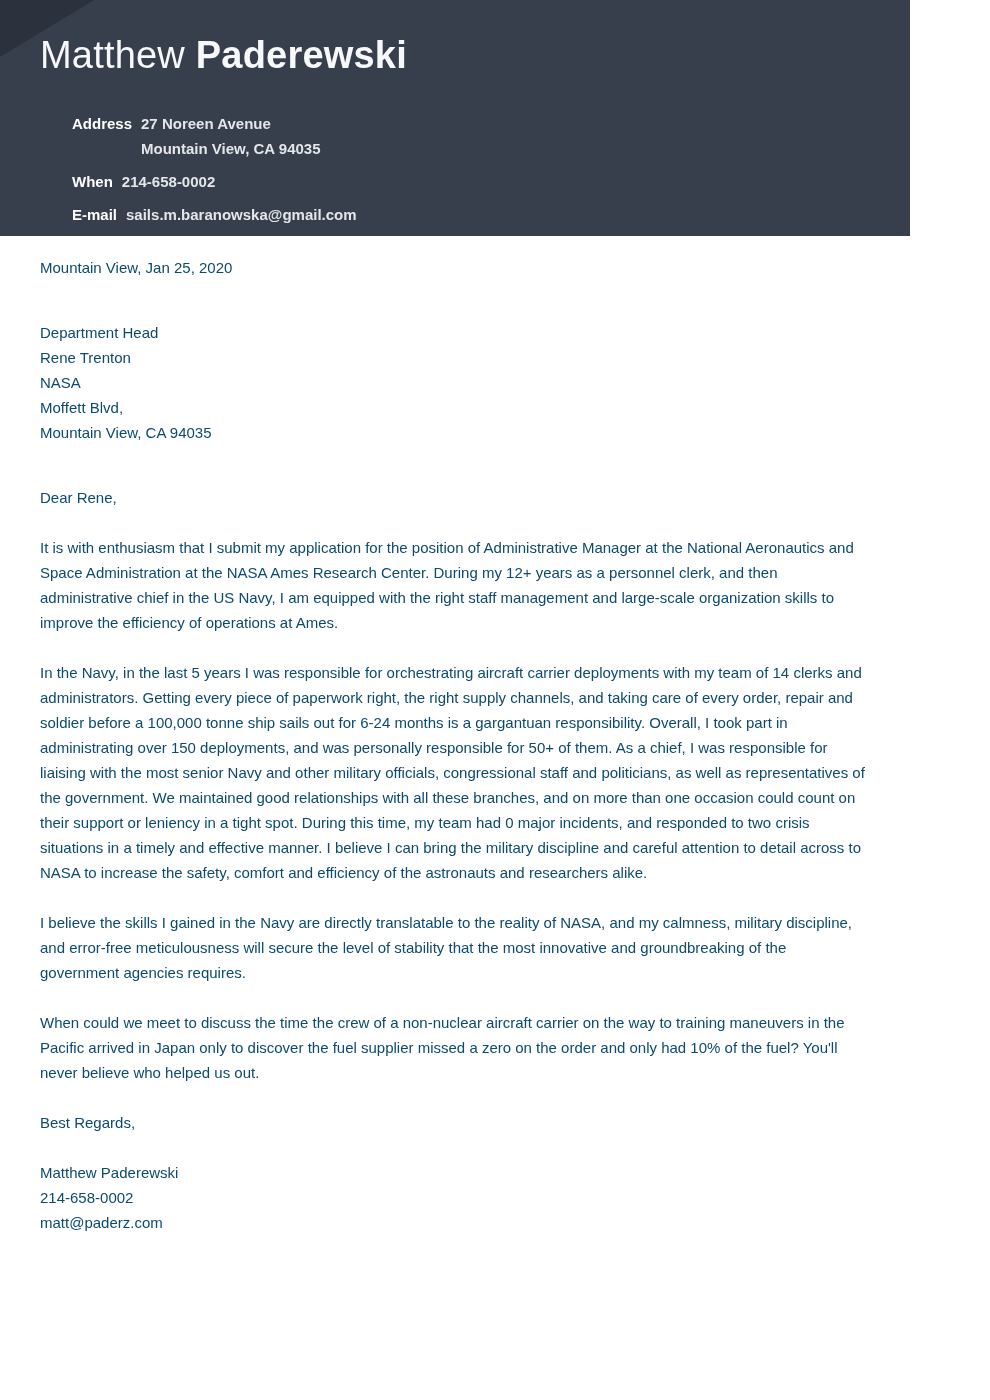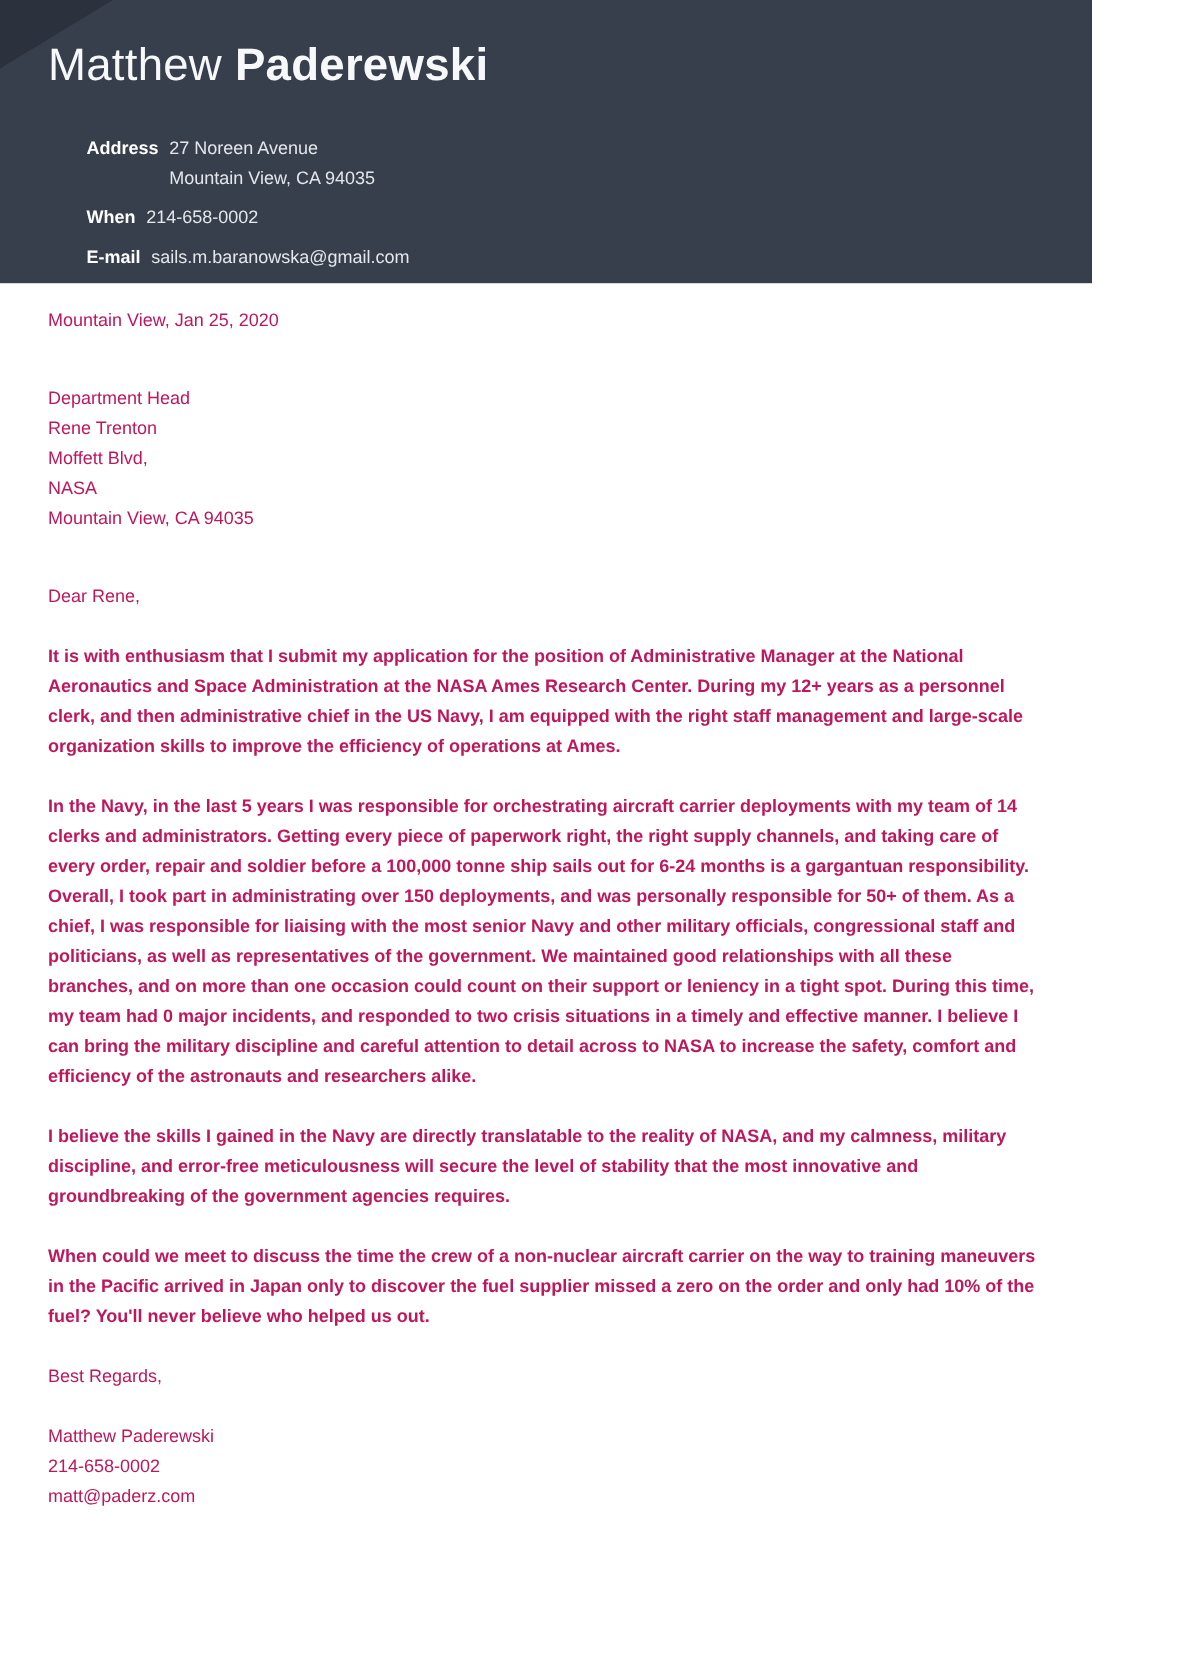--- a/index.html
+++ b/index.html
@@ -44,32 +44,32 @@
     display: flex;
     margin-bottom: 8px;
   }
   .contact-label {
     font-weight: 700;
     color: #ffffff;
     margin-right: 9px;
     white-space: nowrap;
     margin-left: 32px;
   }
-  .contact-value { color: #e4e6ea; }
+  .contact-value { color: #e4e6ea; font-weight: bold; }
   
   .letter {
     padding: 0 43px 0 40px;
-    color: #be185d;
+    color: #0c4a6e;
     font-size: 15px;
     line-height: 25px;
   }
   .date-line { padding-top: 19px; }
   .recipient { margin-top: 40px; }
   .salutation { margin-top: 40px; }
-  .para { margin-top: 25px; font-weight: bold; }
+  .para { margin-top: 25px; }
   .closing { margin-top: 25px; }
   .signature { margin-top: 25px; }
 </style>
 </head>
 <body>
 
 <div class="page">
 
   <header class="header">
     <div class="corner-accent"></div>
@@ -99,22 +99,22 @@
     </div>
   </header>
 
   <main class="letter">
 
     <p class="date-line">Mountain View, Jan 25, 2020</p>
 
     <div class="recipient">
       <div>Department Head</div>
       <div>Rene Trenton</div>
+      <div>NASA</div>
       <div>Moffett Blvd,</div>
-      <div>NASA</div>
       <div>Mountain View, CA 94035</div>
     </div>
 
     <p class="salutation">Dear Rene,</p>
 
     <p class="para">It is with enthusiasm that I submit my application for the position of Administrative Manager at the National Aeronautics and Space Administration at the NASA Ames Research Center. During my 12+ years as a personnel clerk, and then administrative chief in the US Navy, I am equipped with the right staff management and large-scale organization skills to improve the efficiency of operations at Ames.</p>
     <p class="para">In the Navy, in the last 5 years I was responsible for orchestrating aircraft carrier deployments with my team of 14 clerks and administrators. Getting every piece of paperwork right, the right supply channels, and taking care of every order, repair and soldier before a 100,000 tonne ship sails out for 6-24 months is a gargantuan responsibility. Overall, I took part in administrating over 150 deployments, and was personally responsible for 50+ of them. As a chief, I was responsible for liaising with the most senior Navy and other military officials, congressional staff and politicians, as well as representatives of the government. We maintained good relationships with all these branches, and on more than one occasion could count on their support or leniency in a tight spot. During this time, my team had 0 major incidents, and responded to two crisis situations in a timely and effective manner. I believe I can bring the military discipline and careful attention to detail across to NASA to increase the safety, comfort and efficiency of the astronauts and researchers alike.</p>
     <p class="para">I believe the skills I gained in the Navy are directly translatable to the reality of NASA, and my calmness, military discipline, and error-free meticulousness will secure the level of stability that the most innovative and groundbreaking of the government agencies requires.</p>
     <p class="para">When could we meet to discuss the time the crew of a non-nuclear aircraft carrier on the way to training maneuvers in the Pacific arrived in Japan only to discover the fuel supplier missed a zero on the order and only had 10% of the fuel? You'll never believe who helped us out.</p>
 

